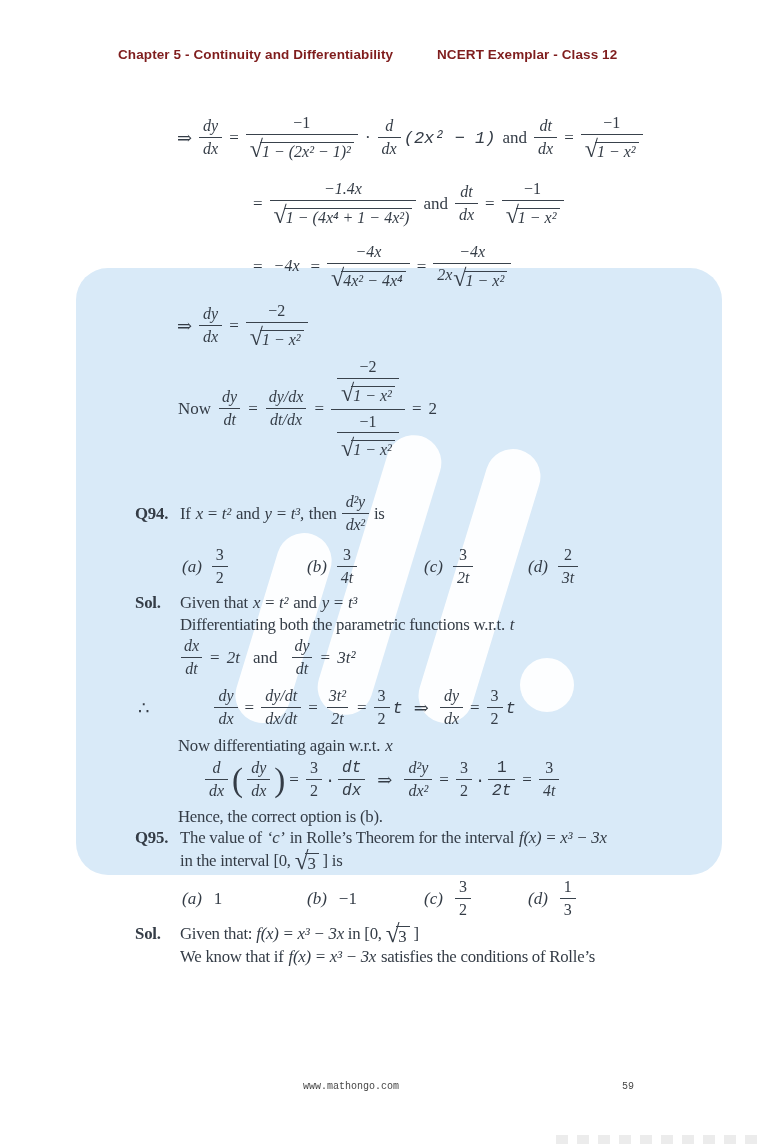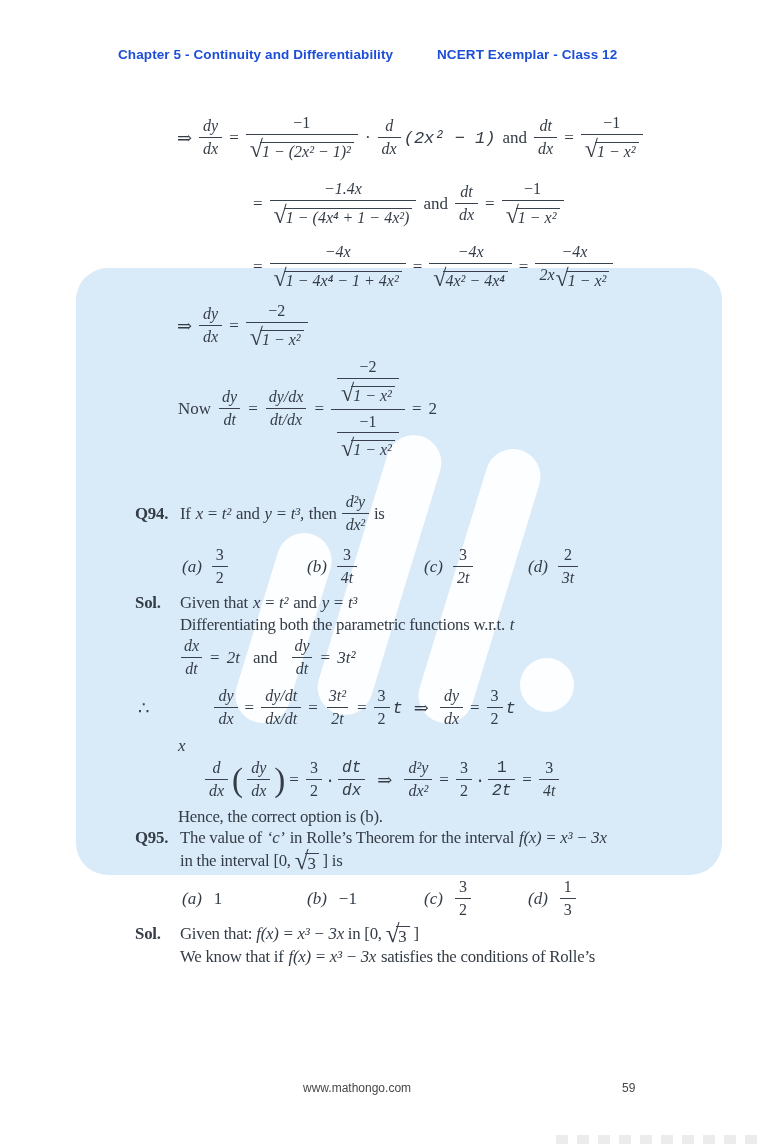--- a/index.html
+++ b/index.html
@@ -2,24 +2,24 @@
 <html><head>
 <meta charset="utf-8">
 <style>
   html,body{margin:0;padding:0;background:#ffffff;}
   body{width:768px;height:1147px;position:relative;overflow:hidden;
        font-family:"Liberation Serif","DejaVu Serif",serif;color:#343c46;}
   .page{position:absolute;inset:0;background:#ffffff;}
 
   
   .hdr{position:absolute;top:47px;font-family:"Liberation Sans",sans-serif;
-       font-size:13.5px;font-weight:700;color:#1d4ed8;letter-spacing:.1px;}
+       font-size:13.5px;font-weight:700;color:#7f1d1d;letter-spacing:.1px;}
   .hdr-l{left:118px;} .hdr-r{left:437px;}
-  .ftr{position:absolute;top:1081px;font-family:Liberation Sans, sans-serif;
-       font-size:12px;color:#474747;}
+  .ftr{position:absolute;top:1081px;font-family:Liberation Mono, monospace;
+       font-size:10px;color:#474747;}
   .ftr-site{left:303px;} .ftr-page{left:622px;}
 
   
   .panel{position:absolute;left:76px;top:268px;width:646px;height:607px;
          background:#d9eaf8;border-radius:32px;z-index:0;}
 
   
   .wm{position:absolute;inset:0;z-index:1;}
   .wm .bar{position:absolute;width:55px;background:rgba(255,255,255,.95);border-radius:30px;}
   .wm .b1{left:256px;top:530px;height:196px;transform:rotate(17deg);}
@@ -136,25 +136,20 @@
             <span class="rad it">1 − x²</span>
           </span>
         </span>
       </span>
   </div>
 
   <div class="row" style="left:253px;top:238px;height:58px">
     <span>=</span>
     <span class="fr">
         <span class="nu it">−4x</span>
-        <span class="de">
-          <span class="sq">
-            <span class="rad it">1 − 4x⁴ − 1 + 4x²</span>
-          </span>
-        </span>
       </span>
     <span>=</span>
     <span class="fr">
         <span class="nu it">−4x</span>
         <span class="de">
           <span class="sq">
             <span class="rad it">4x² − 4x⁴</span>
           </span>
         </span>
       </span>
@@ -325,20 +320,21 @@
         <span class="de">dx</span>
       </span>
     <span>=</span>
     <span class="fr">
         <span class="nu">3</span>
         <span class="de">2</span>
       </span>
     <span class="it tight">t</span>
   </div>
   <div class="row txt" style="left:178px;top:735px;height:22px">
+    <span>Now differentiating again w.r.t.</span>
     <span class="it">x</span>
   </div>
   <div class="row" style="left:205px;top:756px;height:48px">
     <span class="fr it">
         <span class="nu">d</span>
         <span class="de">dx</span>
       </span>
     <span class="bp">(</span>
     <span class="fr it">
         <span class="nu">dy</span>

